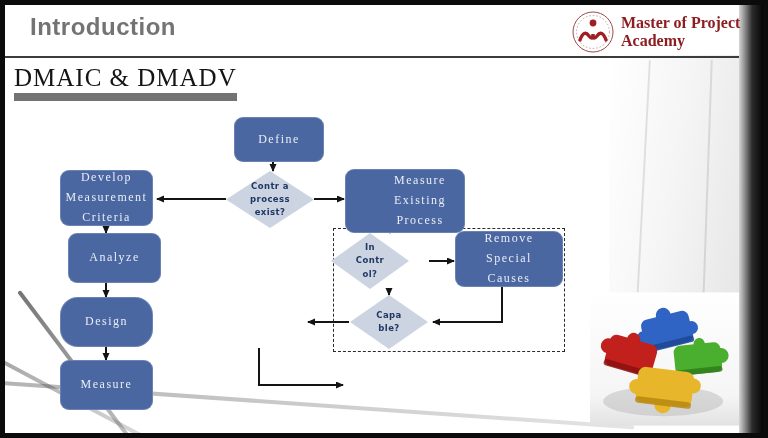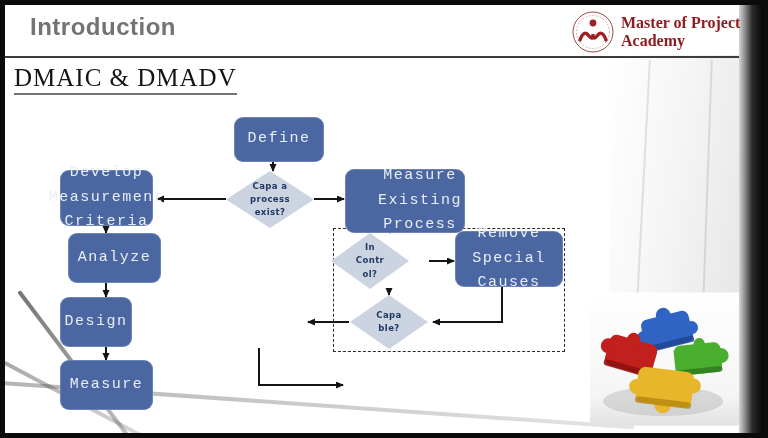--- a/index.html
+++ b/index.html
@@ -29,25 +29,25 @@
   .logo{position:absolute;left:566px;top:5px;z-index:5;display:flex;align-items:center;gap:6px;}
   .logo-text{
     font-family:"Liberation Serif",serif;font-weight:600;color:#8e1c20;
     font-size:16px;line-height:1.15;white-space:pre-line;
   }
   
   .slide-title{
     position:absolute;left:9px;top:59px;z-index:2;
     font-family:"Liberation Serif",serif;font-size:25px;color:#141414;letter-spacing:1px;
   }
-  .slide-title span{border-bottom:2px solid #737373;padding-bottom:2px;}
+  .slide-title span{border-bottom:8px solid #737373;padding-bottom:2px;}
   
   .node{
     position:absolute;z-index:2;background:#4b67a1;border-radius:9px;
-    color:#e9edf5;font-family:Liberation Mono, monospace;font-size:15px;letter-spacing:1.5px;
+    color:#e9edf5;font-family:Liberation Serif, serif;font-size:12px;letter-spacing:1.5px;
     display:flex;align-items:center;justify-content:center;text-align:center;
     white-space:pre-line;line-height:1.65;
     box-shadow:inset 0 0 0 1px rgba(255,255,255,0.18);
   }
   .diamond{
     position:absolute;z-index:2;background:#ccd3e1;
     clip-path:polygon(50% 0,100% 50%,50% 100%,0 50%);
     color:#1f3864;font-family:"DejaVu Sans",sans-serif;font-size:8.5px;font-weight:bold;
     display:flex;align-items:center;justify-content:center;text-align:center;
     white-space:pre-line;line-height:1.55;letter-spacing:0.4px;
@@ -114,27 +114,27 @@
   <div class="dashed-region"></div>
 
   <div class="node" style="left:229px;top:112px;width:90px;height:45px;">Define</div>
   <div class="node" style="left:55px;top:165px;width:93px;height:56px;">Develop
 Measurement
 Criteria</div>
   <div class="node" style="left:340px;top:164px;width:90px;height:64px;padding-left:30px;">Measure
 Existing
 Process</div>
   <div class="node" style="left:55px;top:228px;width:93px;height:50px;margin-left:8px;">Analyze</div>
-  <div class="node" style="left:55px;top:292px;width:72px;height:50px;">Design</div>
+  <div class="node" style="left:55px;top:292px;width:93px;height:50px;border-radius:18px;">Design</div>
   <div class="node" style="left:55px;top:355px;width:93px;height:50px;">Measure</div>
   <div class="node" style="left:450px;top:226px;width:108px;height:56px;">Remove
 Special
 Causes</div>
 
-  <div class="diamond" style="left:221px;top:166px;width:88px;height:57px;">Capa a
+  <div class="diamond" style="left:221px;top:166px;width:88px;height:57px;">Contr a
 process
 exist?</div>
   <div class="diamond" style="left:326px;top:228px;width:78px;height:56px;">In
 Contr
 ol?</div>
   <div class="diamond" style="left:345px;top:290px;width:78px;height:54px;">Capa
 ble?</div>
 
   <svg class="puzzle" width="150" height="142" viewBox="0 0 160 142">
     <defs>

